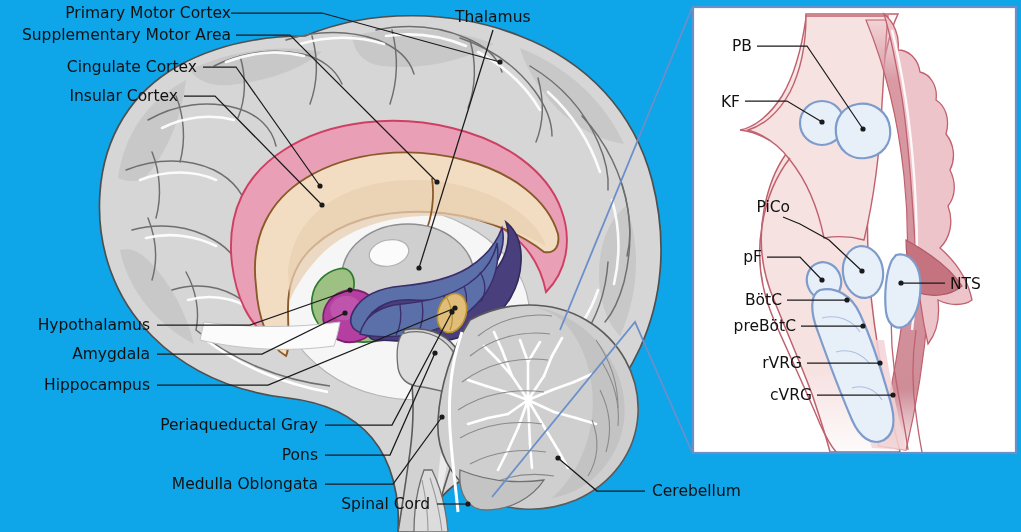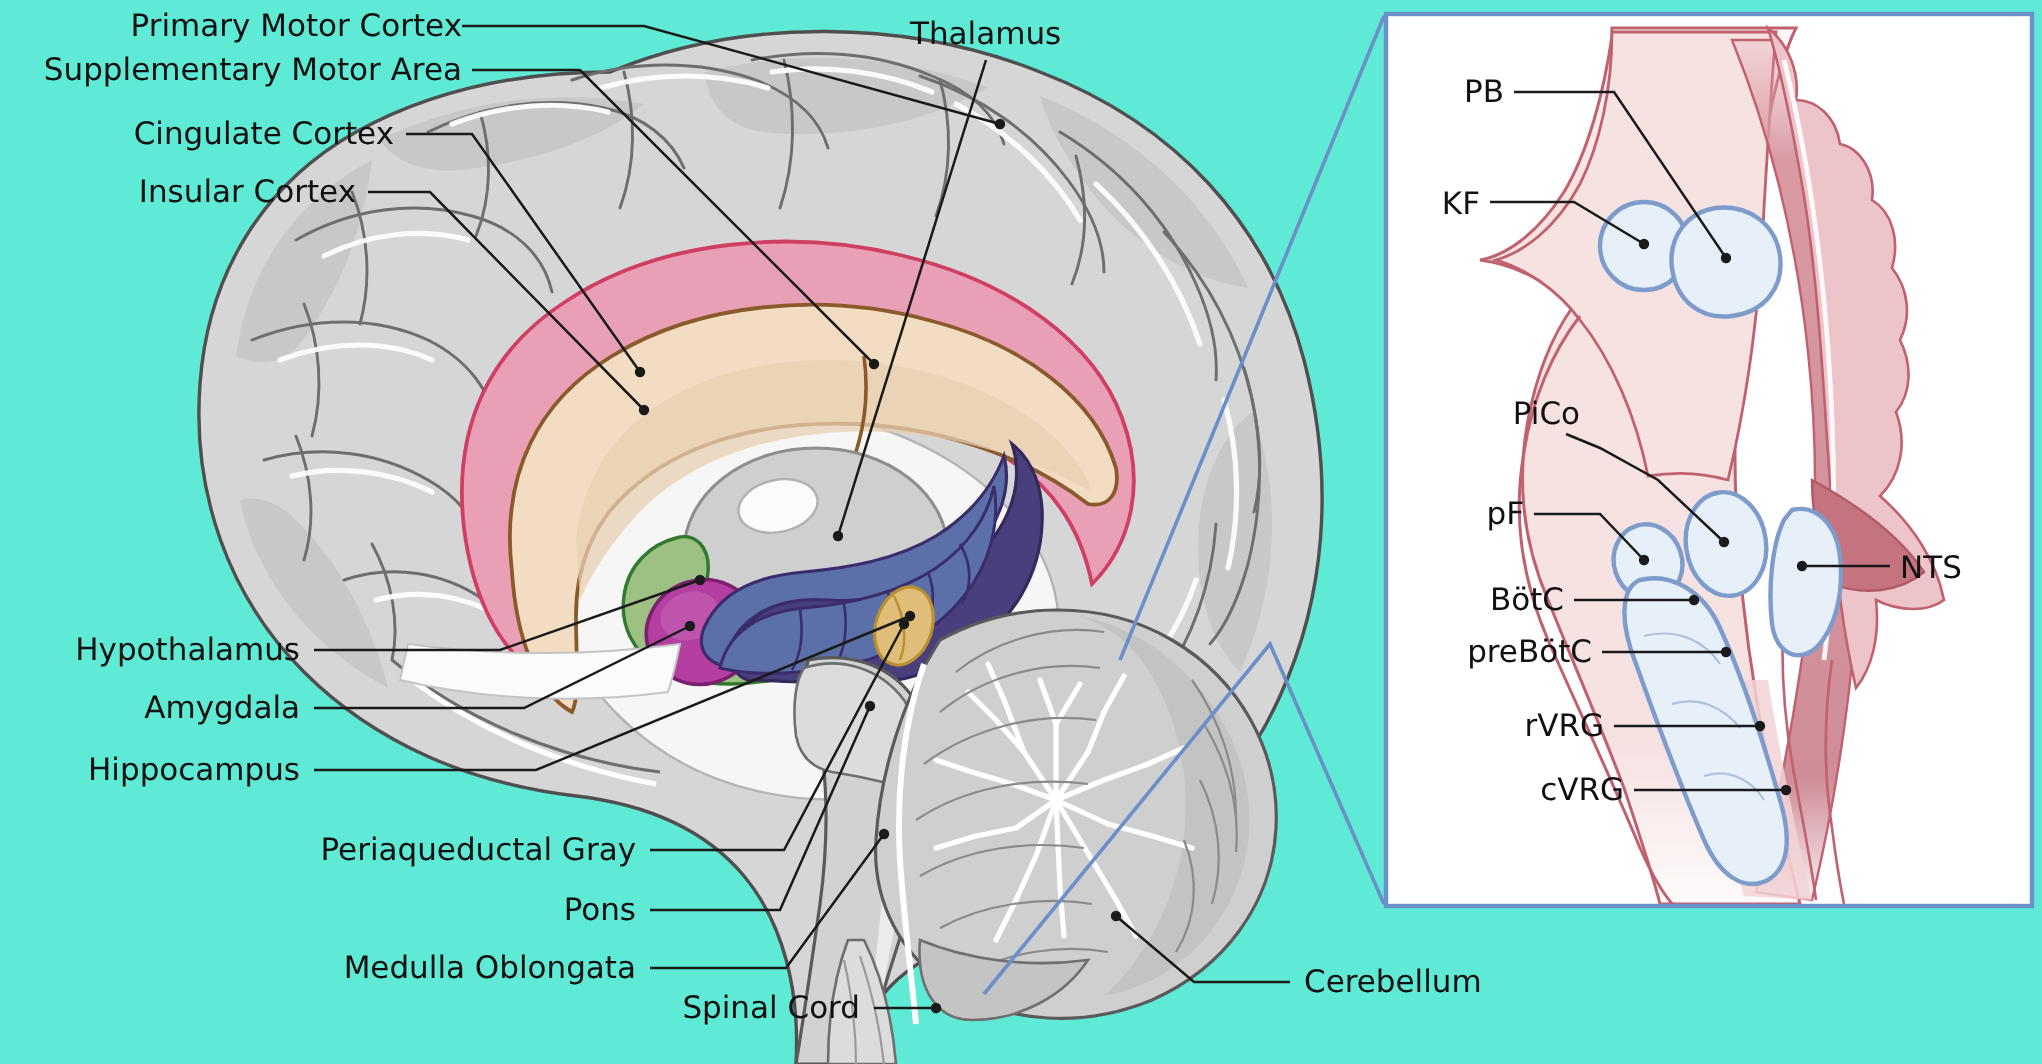--- a/index.html
+++ b/index.html
@@ -1,18 +1,18 @@
 <!DOCTYPE html>
 <html><head>
 <meta charset="utf-8">
 <style>
   html,body{margin:0;padding:0;background:#ffffff;}
   body{width:1021px;height:532px;overflow:hidden;
        font-family:"DejaVu Sans","Liberation Sans",sans-serif;}
-  #stage{position:relative;width:1021px;height:532px;background:#5eead4;}
+  #stage{position:relative;width:1021px;height:532px;background:#0ea5e9;}
   #art{position:absolute;left:0;top:0;width:1021px;height:532px;}
   .lbl{font-size:15.5px;fill:#111;font-family:"DejaVu Sans","Liberation Sans",sans-serif;}
   .lblR{text-anchor:end;}
   .lblL{text-anchor:start;}
   .ld{stroke:#1a1a1a;stroke-width:1.25;fill:none;}
   .dot{fill:#1a1a1a;}
   .inset-border{fill:none;stroke:#6b8fc9;stroke-width:2.2;}
   .conn{stroke:#6b8fc9;stroke-width:1.8;fill:none;}
 </style>
 </head>

